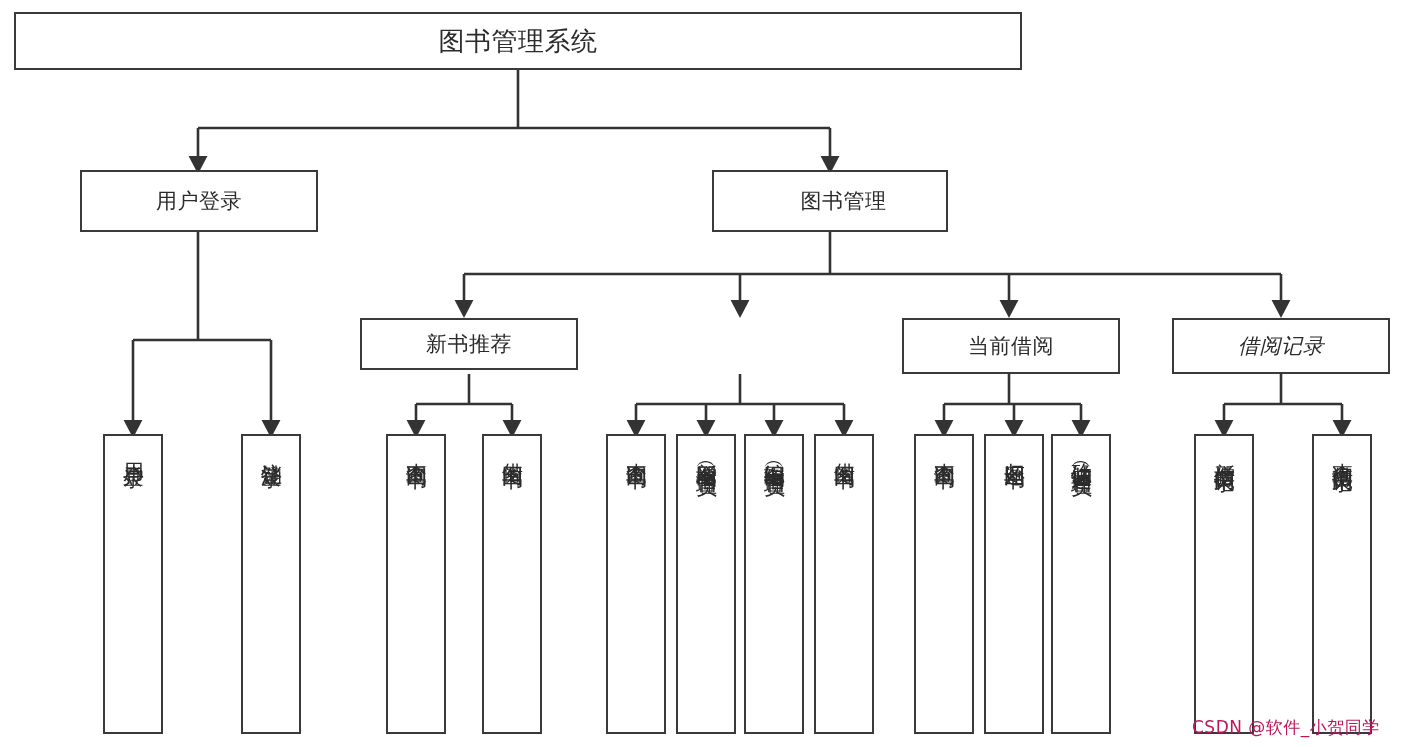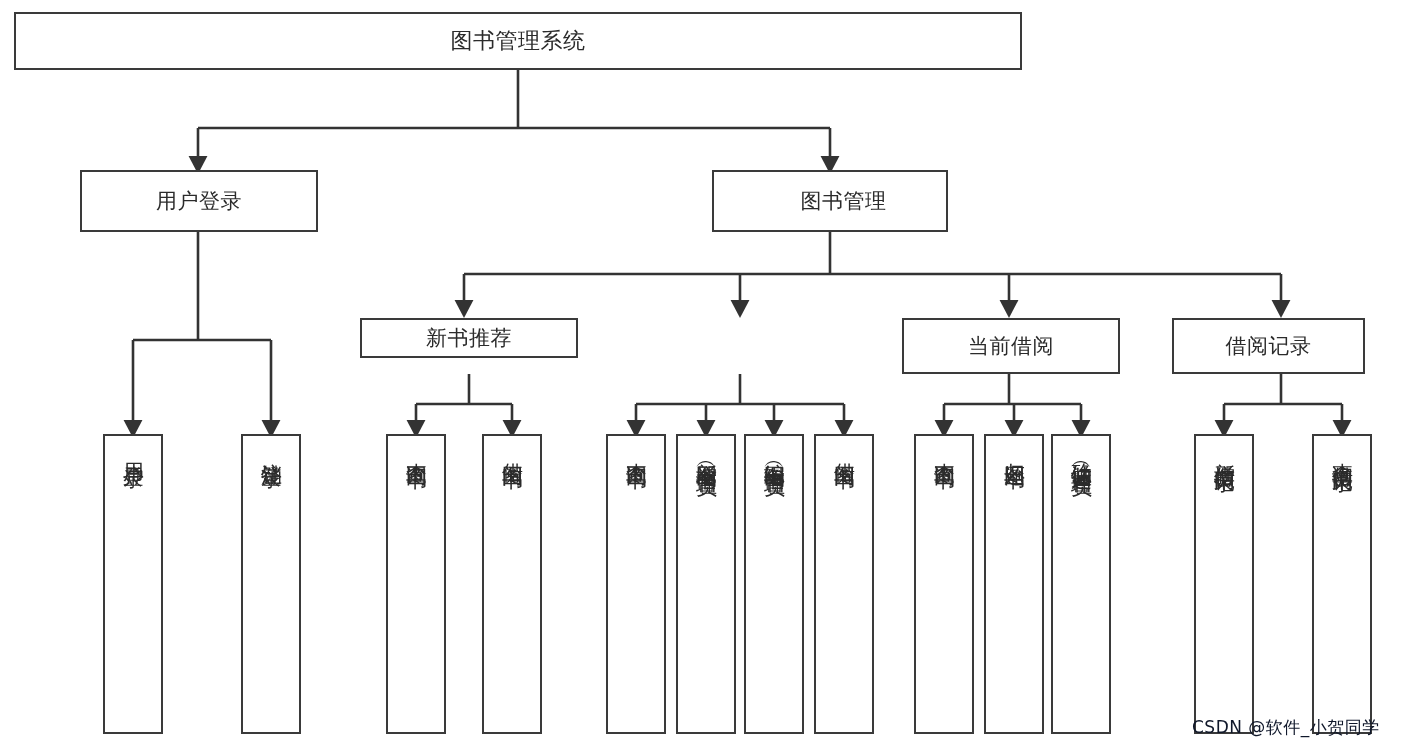--- a/index.html
+++ b/index.html
@@ -54,24 +54,24 @@
     justify-content: center;
     padding-top: 10px;
   }
   .node.vert .label {
     writing-mode: vertical-rl;
     text-orientation: upright;
     font-size: 21px;
     letter-spacing: 2px;
     line-height: 1.0;
   }
-  .node.root .label { font-size: 22px; }
+  .node.root .label { font-size: 26px; }
   .watermark {
     position: absolute;
-    color: #0f172a;
+    color: #be185d;
     font-size: 17px;
     letter-spacing: 0.5px;
     white-space: nowrap;
     user-select: none;
   }
 </style>
 </head>
 <body>
 
 <div id="diagram-root">
@@ -130,27 +130,27 @@
     <span class="label">图书管理系统</span>
   </div>
 
   <div class="node horiz" style="left:80px; top:170px; width:238px; height:62px;">
     <span class="label">用户登录</span>
   </div>
   <div class="node horiz" style="left:712px; top:170px; width:236px; height:62px;padding-left:27px;">
     <span class="label">图书管理</span>
   </div>
 
-  <div class="node horiz" style="left:360px; top:318px; width:218px; height:40px;">
+  <div class="node horiz" style="left:360px; top:318px; width:218px; height:52px;">
     <span class="label">新书推荐</span>
   </div>
   <div class="node horiz" style="left:902px; top:318px; width:218px; height:56px;align-items:center;">
     <span class="label">当前借阅</span>
   </div>
-  <div class="node horiz" style="left:1172px; top:318px; width:193px; height:56px;">
+  <div class="node horiz" style="left:1172px; top:318px; width:218px; height:56px;font-style:italic;">
     <span class="label">借阅记录</span>
   </div>
 
   <div class="node vert" style="left:103px; top:434px; width:60px; height:300px;">
     <span class="label">用户登录</span>
   </div>
   <div class="node vert" style="left:241px; top:434px; width:60px; height:300px;">
     <span class="label">注销登录</span>
   </div>
 

